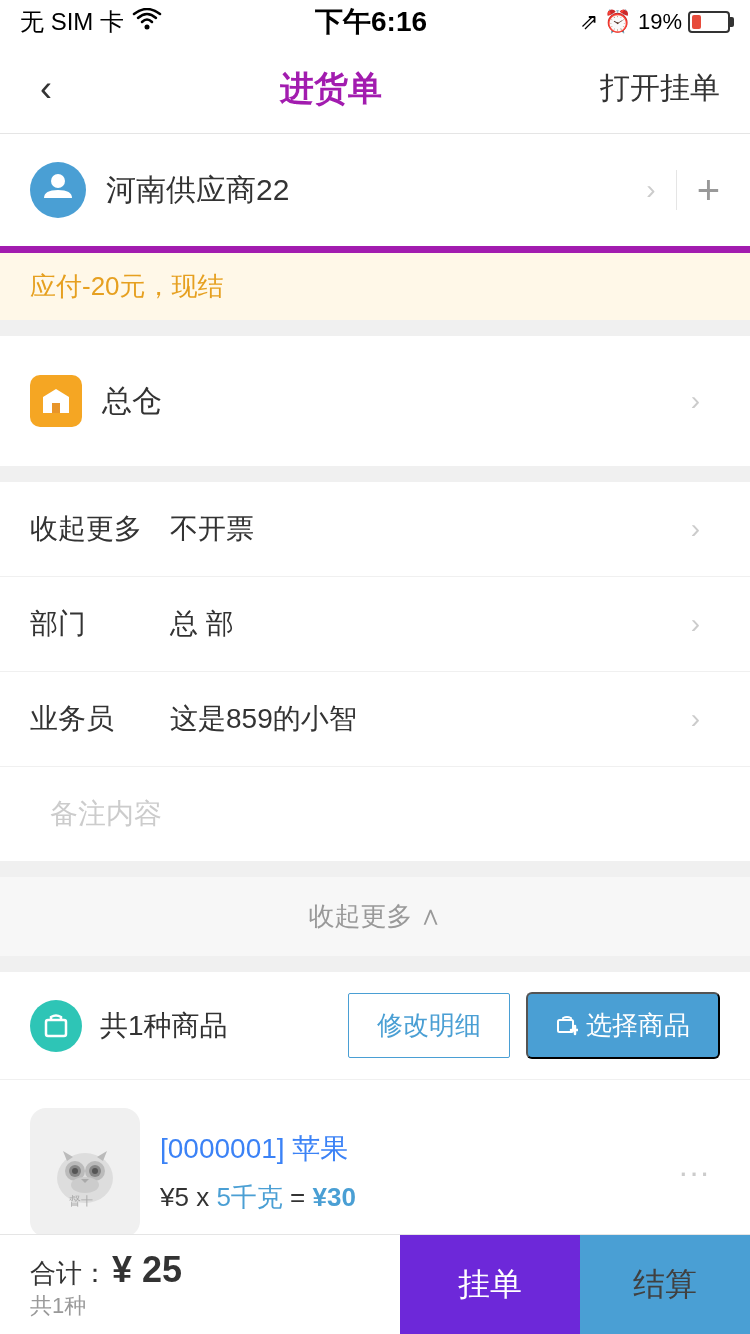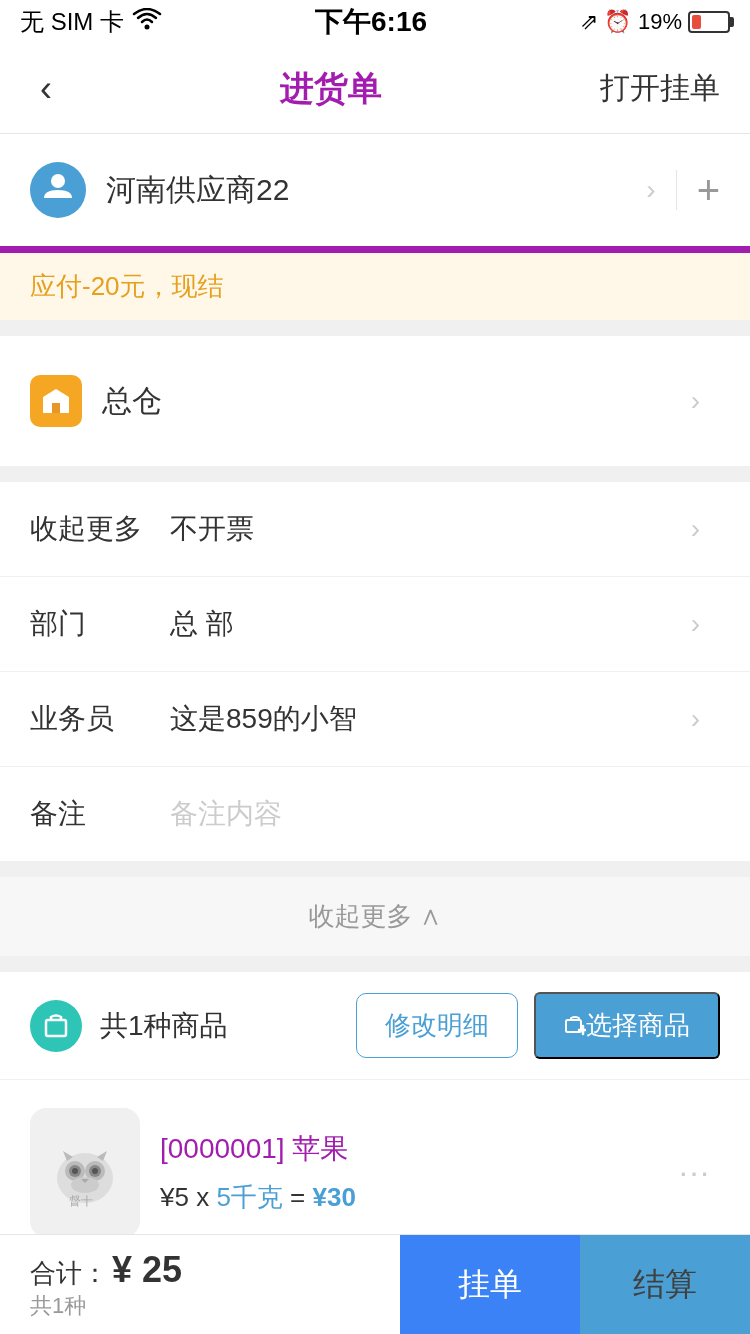--- a/index.html
+++ b/index.html
@@ -214,33 +214,34 @@
       flex: 1;
       font-size: 28px;
       color: #333;
     }
     .btn-modify {
       border: 1px solid #4a9fd4;
       color: #4a9fd4;
       background: #fff;
       font-size: 26px;
       padding: 14px 28px;
-      border-radius: 10px;
+      border-radius: 2px;
       cursor: pointer;
       margin-right: 16px;
     }
     .btn-select {
       background: #4a9fd4;
       color: #fff;
       font-size: 26px;
       padding: 14px 28px;
       border-radius: 6px;
       cursor: pointer;
       display: flex;
       align-items: center;
+      gap: 8px;
     }
 
     
     .product-item {
       background: #fff;
       display: flex;
       align-items: center;
       padding: 26px 30px;
       margin-top: 2px;
     }
@@ -249,21 +250,21 @@
       background: #f0f0f0;
       border-radius: 16px;
       display: flex; align-items: center; justify-content: center;
       margin-right: 20px;
       flex-shrink: 0;
       overflow: hidden;
     }
     .product-info { flex: 1; }
     .product-name {
       font-size: 28px;
-      color: #a21caf;
+      color: #3b82f6;
       margin-bottom: 12px;
     }
     .product-price {
       font-size: 26px;
       color: #333;
     }
     .price-highlight { color: #4a9fd4; }
     .price-total { color: #4a9fd4; font-weight: 600; }
     .product-more {
       color: #ccc;
@@ -294,21 +295,21 @@
       font-size: 36px;
       font-weight: 600;
       color: #333;
     }
     .total-count {
       font-size: 22px;
       color: #999;
     }
     .btn-hang {
       width: 180px;
-      background: #3b82f6;
+      background: #6d28d9;
       color: #fff;
       display: flex;
       align-items: center;
       justify-content: center;
       font-size: 32px;
       cursor: pointer;
       border: none;
     }
     .btn-checkout {
       width: 170px;
@@ -398,21 +399,20 @@
       <span class="form-label">部门</span>
       <span class="form-value">总 部</span>
       <span class="chevron-right">›</span>
     </div>
     <div class="form-row">
       <span class="form-label">业务员</span>
       <span class="form-value">这是859的小智</span>
       <span class="chevron-right">›</span>
     </div>
     <div class="form-row">
-      <span class="form-label">备注</span>
       <span class="form-value form-placeholder">备注内容</span>
     </div>
   </div>
 
   <div class="collapse-row">
     <span>收起更多 ∧</span>
   </div>
 
   <div class="card" style="margin-top:16px;">
     <div class="products-header">

